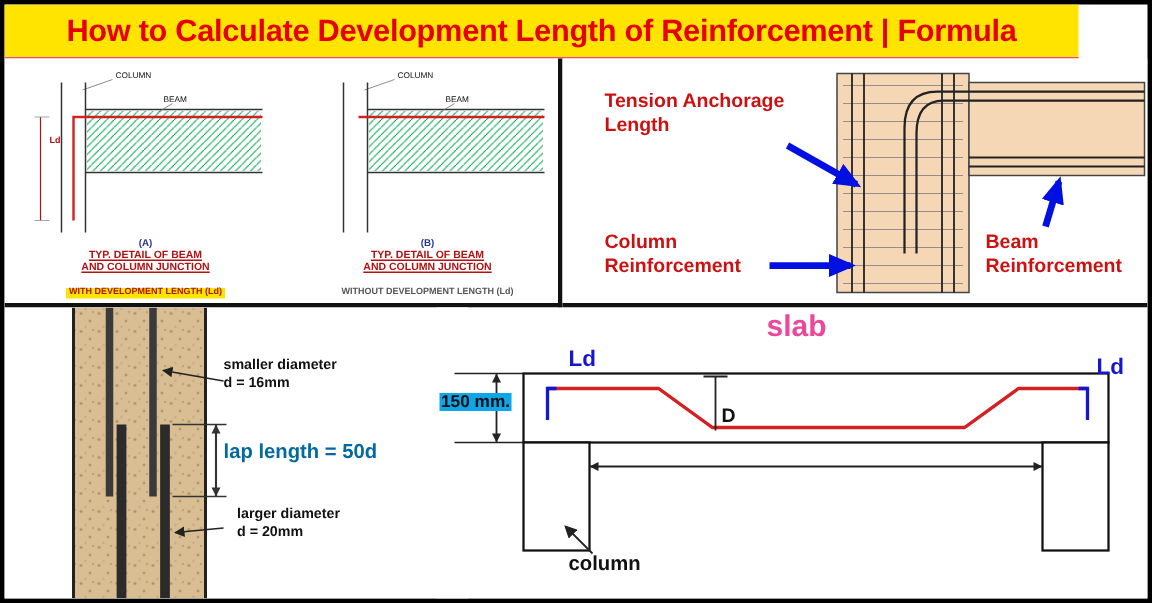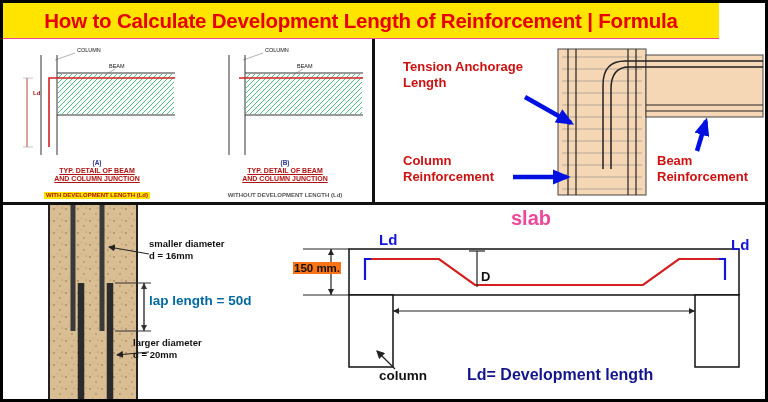--- a/index.html
+++ b/index.html
@@ -19,21 +19,21 @@
   .cap .tag{font-size:6.5px;font-weight:bold;color:#283593}
   .cap .main{font-size:7px;font-weight:bold;text-decoration:underline}
   .cap .sub{font-size:6px;font-weight:bold;margin-top:1px}
   .cap .sub.hl{background:#FFE400;display:inline-block;padding:0 2px;color:#B01111}
   .cap .sub.gray{color:#555}
   .red-label{position:absolute;color:#CC1111;font-weight:bold;font-size:13px;line-height:1.25}
   .bl-note{position:absolute;color:#111;font-weight:bold;font-size:9.5px;line-height:1.3}
   .bl-lap{position:absolute;color:#0369a1;font-weight:bold;font-size:13.5px}
   .slab-title{position:absolute;left:190px;top:2px;width:100px;text-align:center;font-size:20px;font-weight:bold;color:#ec4899}
   .ld{position:absolute;color:#1515D8;font-weight:bold;font-size:15px}
-  .dim{position:absolute;color:#111;font-weight:bold;background:#f97316}
+  .dim{position:absolute;color:#111;font-weight:bold;background:#0ea5e9}
   .dim-150{left:2px;top:57px;font-size:11.5px;padding:0 1px}
   .dim-3500{left:190px;top:99px;width:104px;text-align:center;font-size:13.5px}
   .col-label{position:absolute;left:88px;top:163px;color:#111;font-weight:bold;font-size:13.5px}
   .legend{position:absolute;left:176px;top:161px;color:#15158C;font-weight:bold;font-size:16px}
 </style>
 </head>
 <body>
 
 <div class="frame">
 
@@ -186,21 +186,21 @@
         <path d="M138,120 L141,126 L144,120 Z" fill="#333"></path>
       </g>
       <line x1="146" y1="49" x2="106" y2="42" stroke="#222" stroke-width="1" marker-end="url(#arwBL)"></line>
       <line x1="146" y1="147" x2="114" y2="150" stroke="#222" stroke-width="1" marker-end="url(#arwBL)"></line>
     </svg>
     <div class="bl-note" style="left:146px;top:33px">
       <div>smaller diameter</div>
       <div>d = 16mm</div>
     </div>
     <div class="bl-lap" style="left:146px;top:88px">lap length = 50d</div>
-    <div class="bl-note" style="left:130px;top:132px">
+    <div class="bl-note" style="left:155px;top:132px">
       <div>larger diameter</div>
       <div>d = 20mm</div>
     </div>
   </div>
 
   <div class="panel p-br">
     <svg width="474" height="194" viewBox="0 0 474 194">
       <defs>
         <marker id="arwBR" markerWidth="7" markerHeight="7" refX="6" refY="3.5" orient="auto">
           <path d="M0,0 L7,3.5 L0,7 Z" fill="#222"></path>
@@ -229,16 +229,15 @@
         <path d="M108,103 L102,106 L108,109 Z" fill="#222"></path>
         <path d="M398,103 L404,106 L398,109 Z" fill="#222"></path>
       </g>
       <line x1="104" y1="164" x2="86" y2="146" stroke="#222" stroke-width="1.2" marker-end="url(#arwBR)"></line>
     </svg>
     <div class="slab-title">slab</div>
     <div class="ld" style="left:88px;top:26px">Ld</div>
     <div class="ld" style="left:440px;top:31px">Ld</div>
     <div class="dim dim-150">150 mm.</div>
     <div class="col-label">column</div>
-    <div class="legend">Ld= Development length</div>
   </div>
 
 </div>
 
 </body></html>

